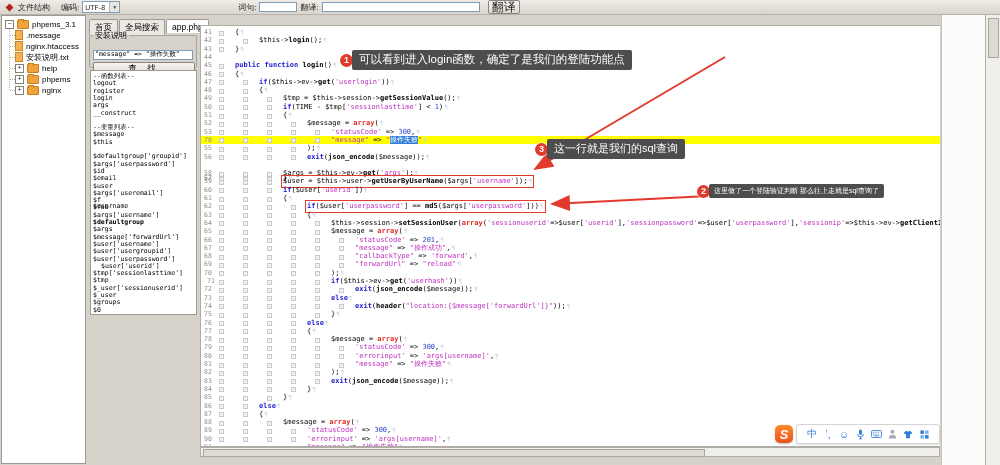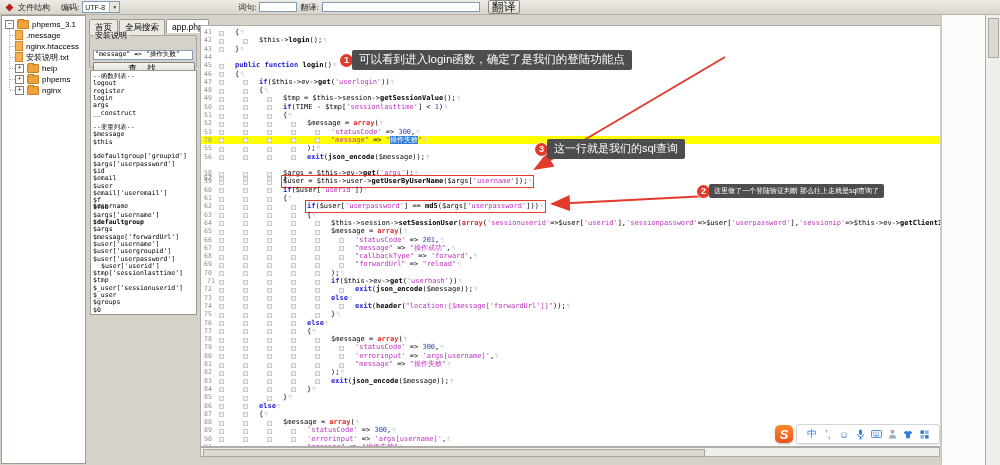--- a/index.html
+++ b/index.html
@@ -170,21 +170,21 @@
       <div class="lrow" style="top: 45.8px;"></div>
       <div class="lrow" style="top: 53.1px;">--变量列表--</div>
       <div class="lrow" style="top: 60.4px;">$message</div>
       <div class="lrow" style="top: 67.7px;">$this</div>
       <div class="lrow" style="top: 90px; margin-top: 42px;">$username</div>
       <div class="lrow" style="top: 82.3px;">$defaultgroup['groupid']</div>
       <div class="lrow" style="top: 89.6px;">$args['userpassword']</div>
       <div class="lrow" style="top: 96.9px;">$id</div>
       <div class="lrow" style="top: 104.2px;">$email</div>
       <div class="lrow" style="top: 111.5px;">$user</div>
-      <div class="lrow" style="top: 118.8px;">$email['useremail']</div>
+      <div class="lrow" style="top: 118.8px;">$args['useremail']</div>
       <div class="lrow" style="top: 126.1px;">$f</div>
       <div class="lrow" style="top: 133.4px;">$fob</div>
       <div class="lrow" style="top: 140.7px;">$args['username']</div>
       <div class="lrow" style="top: 148px; font-weight: bold;">$defaultgroup</div>
       <div class="lrow" style="top: 155.3px;">$args</div>
       <div class="lrow" style="top: 162.6px;">$message['forwardUrl']</div>
       <div class="lrow" style="top: 169.9px;">$user['username']</div>
       <div class="lrow" style="top: 177.2px;">$user['usergroupid']</div>
       <div class="lrow" style="top: 184.5px;">$user['userpassword']</div>
       <div class="lrow" style="top: 191.8px; margin-left: 8px;">$user['userid']</div>

